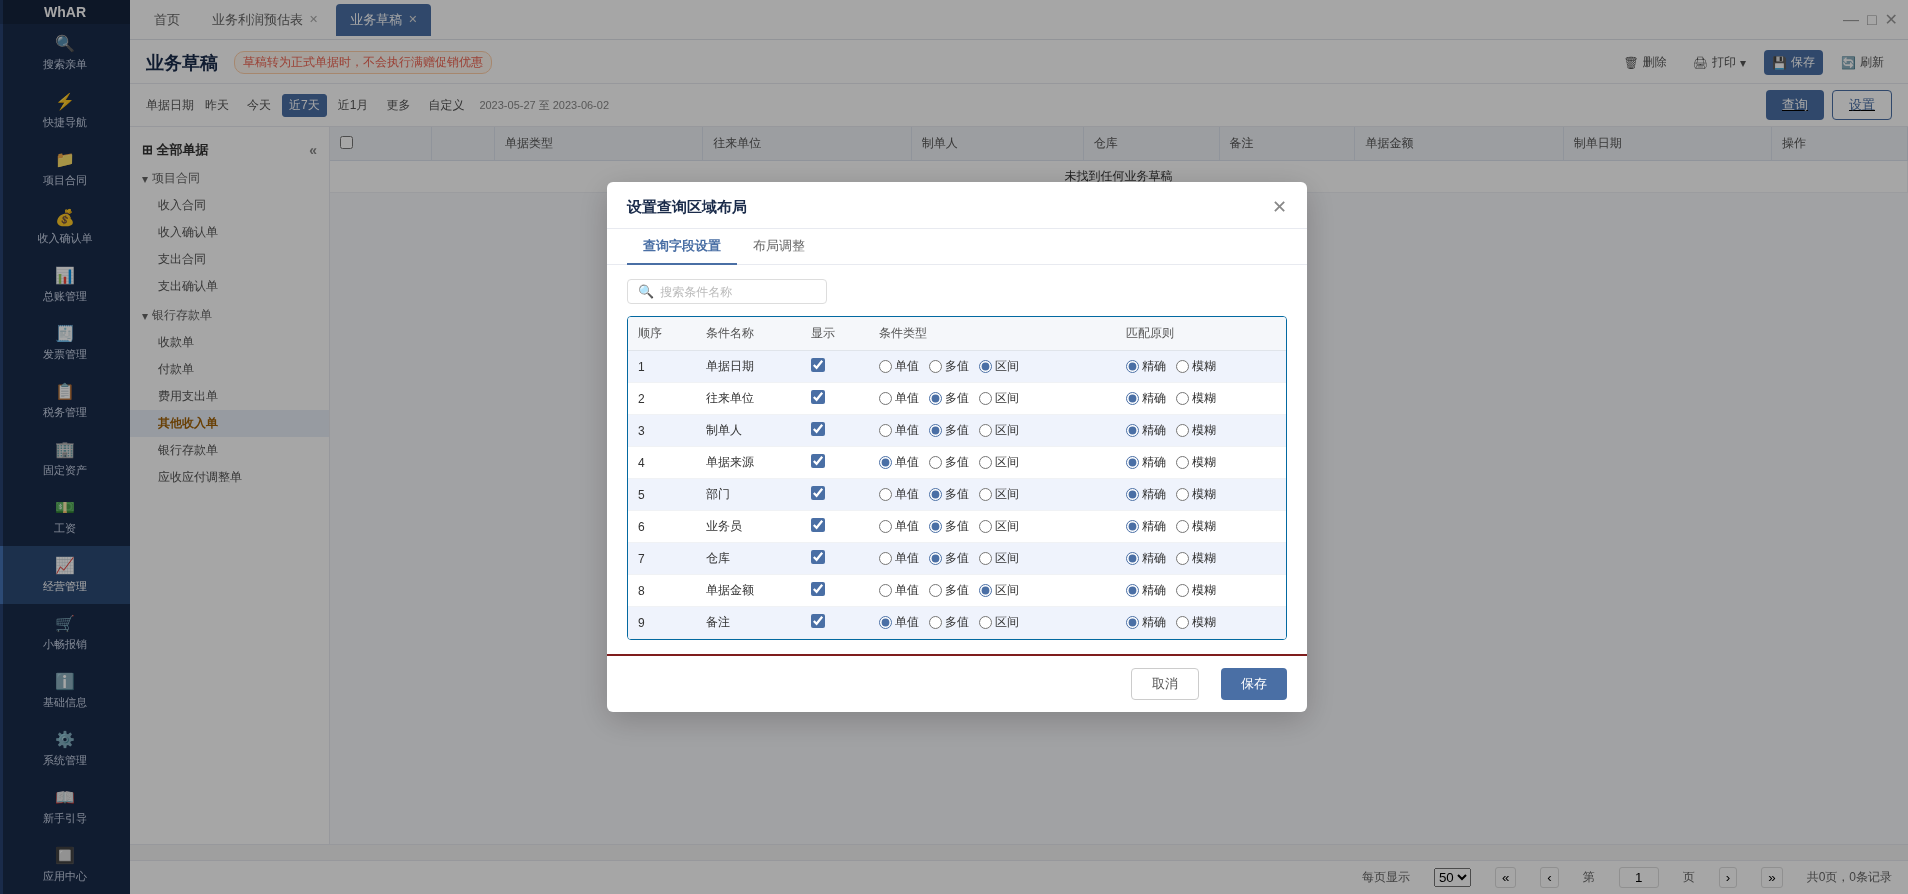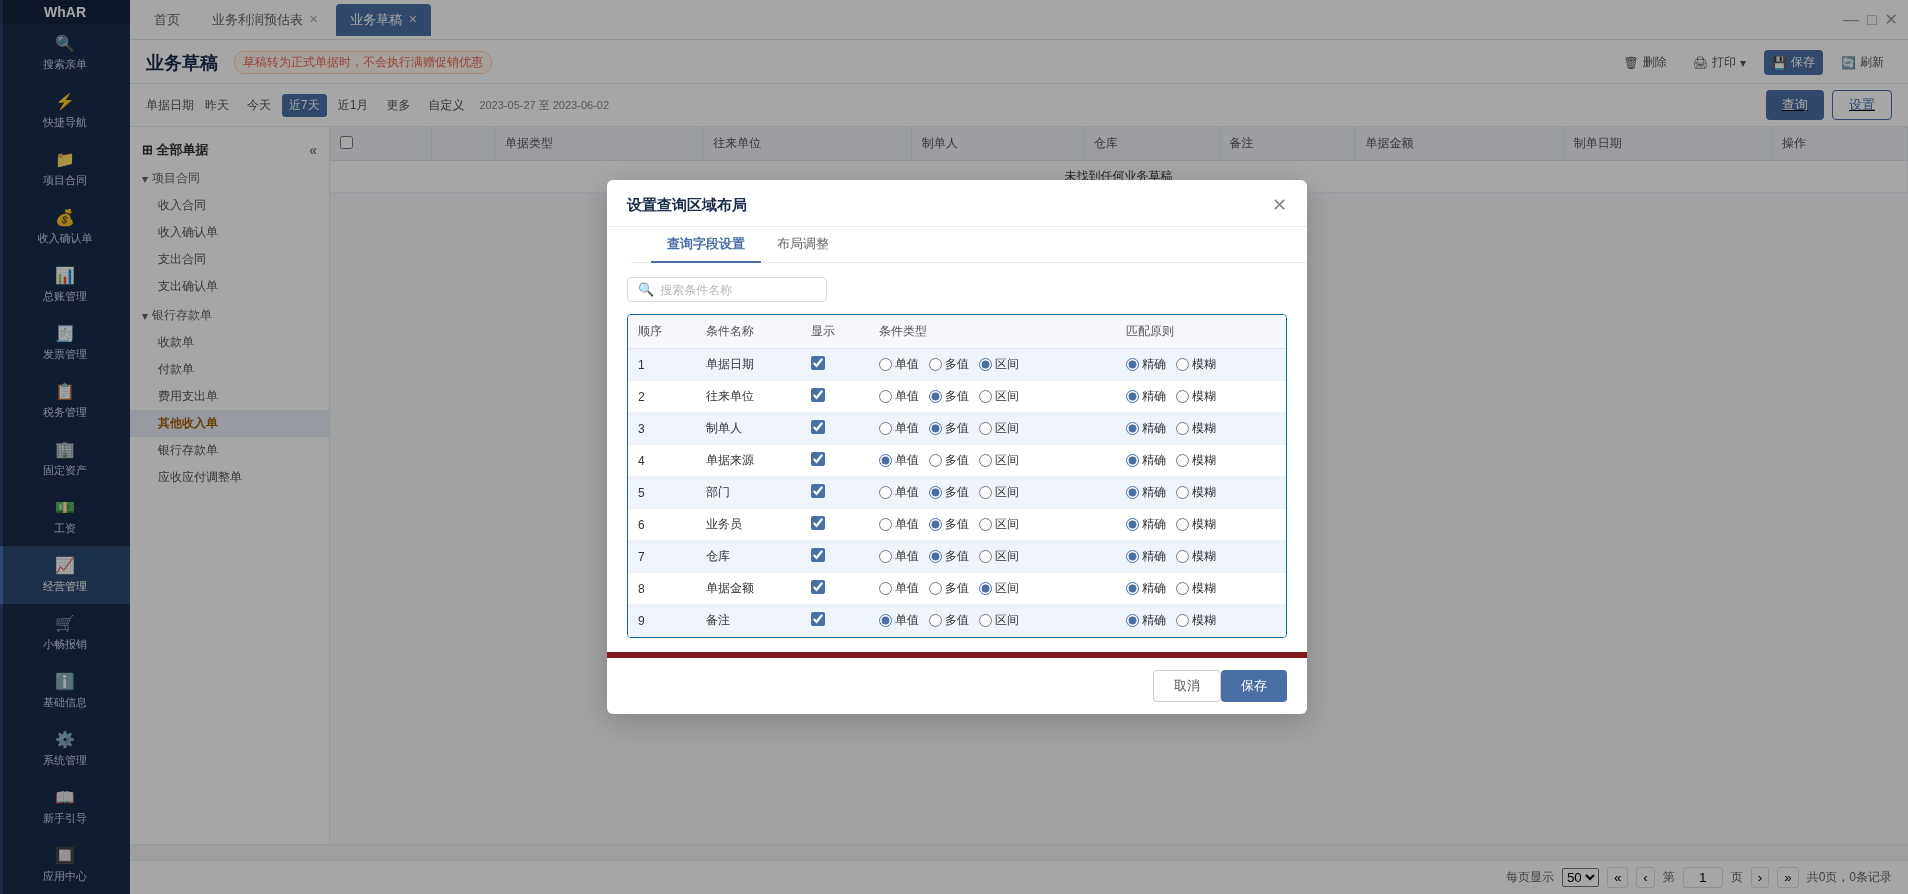--- a/index.html
+++ b/index.html
@@ -62,50 +62,50 @@
     
     .table-area { flex: 1; overflow: auto; background: #f8f9fc; }
 
     
     .data-table { width: 100%; border-collapse: collapse; background: white; }
     .data-table th { background: #f0f3f8; padding: 8px 10px; font-size: 12px; color: #555; border-bottom: 1px solid #dde3ef; border-right: 1px solid #dde3ef; white-space: nowrap; text-align: left; font-weight: normal; }
     .data-table td { padding: 7px 10px; font-size: 12px; color: #333; border-bottom: 1px solid #eef0f5; border-right: 1px solid #eef0f5; }
     .no-data { text-align: center; padding: 30px; color: #aaa; }
 
     
-    .page-footer { background: #fff; border-top: 1px solid #e8eaf0; padding: 6px 16px; display: flex; align-items: center; gap: 8px; font-size: 12px; color: #666; justify-content: flex-end; }
+    .page-footer { background: #fff; border-top: 1px solid #e8eaf0; padding: 6px 16px; display: flex; align-items: center; gap: 24px; font-size: 12px; color: #666; justify-content: flex-end; }
     .footer-nav-btn { padding: 2px 6px; border: 1px solid #ddd; border-radius: 3px; cursor: pointer; background: white; }
     .footer-input { width: 40px; border: 1px solid #ddd; border-radius: 3px; padding: 2px 4px; text-align: center; }
 
     
     .scroll-bar-area { height: 16px; background: #f5f5f5; border-top: 1px solid #e8eaf0; display: flex; align-items: center; overflow: hidden; }
 
     
     .modal-overlay { position: fixed; top: 0; left: 3px; width: 1908px; height: 894px; background: rgba(0,0,0,0.35); display: flex; align-items: center; justify-content: center; z-index: 1000; }
     .modal { background: white; border-radius: 6px; width: 700px; max-height: 620px; display: flex; flex-direction: column; box-shadow: 0 8px 32px rgba(0,0,0,0.2); }
     .modal-header { display: flex; align-items: center; justify-content: space-between; padding: 14px 20px 10px; border-bottom: 1px solid #e8eaf0; }
     .modal-title { font-size: 15px; font-weight: bold; color: #1a2b4a; }
     .modal-close { cursor: pointer; color: #888; font-size: 18px; }
-    .modal-tabs { display: flex; gap: 0; border-bottom: 1px solid #e8eaf0; padding: 0 20px; margin-left: 24px; }
+    .modal-tabs { display: flex; gap: 0; border-bottom: 1px solid #e8eaf0; padding: 0 20px; }
     .modal-tab { padding: 8px 16px; font-size: 13px; color: #666; cursor: pointer; border-bottom: 2px solid transparent; margin-bottom: -1px; }
     .modal-tab.active { color: #4a6fa5; border-bottom: 2px solid #4a6fa5; font-weight: bold; }
     .modal-body { padding: 14px 20px; flex: 1; overflow: hidden; display: flex; flex-direction: column; }
     .search-box { display: flex; align-items: center; border: 1px solid #ddd; border-radius: 4px; padding: 4px 10px; gap: 6px; margin-bottom: 12px; width: 200px; }
     .search-box input { border: none; outline: none; font-size: 12px; color: #333; width: 160px; }
     .search-box input::placeholder { color: #bbb; }
     .table-container { flex: 1; overflow-y: auto; border: 1px solid #0369a1; border-radius: 4px; }
     .config-table { width: 100%; border-collapse: collapse; }
     .config-table th { background: #f5f7fa; padding: 8px 10px; font-size: 12px; color: #555; border-bottom: 1px solid #e0e4ea; text-align: left; font-weight: normal; white-space: nowrap; position: sticky; top: 0; }
     .config-table td { padding: 7px 10px; font-size: 12px; color: #333; border-bottom: 1px solid #f0f2f5; vertical-align: middle; }
     .config-table tr.row-highlight { background: #eff3fc; }
     .radio-group { display: flex; align-items: center; gap: 10px; }
     .radio-item { display: flex; align-items: center; gap: 3px; cursor: pointer; white-space: nowrap; }
     .radio-item input[type="radio"] { accent-color: #4a6fa5; cursor: pointer; }
     .checkbox-item input[type="checkbox"] { accent-color: #4a6fa5; cursor: pointer; width: 14px; height: 14px; }
-    .modal-footer { display: flex; justify-content: flex-end; gap: 0; padding: 12px 20px; border-top: 6px solid #7f1d1d; }
+    .modal-footer { display: flex; justify-content: flex-end; gap: 22px; padding: 12px 20px; border-top: 2px solid #7f1d1d; }
     .btn-cancel { background: white; color: #555; border: 1px solid #ccc; padding: 6px 20px; border-radius: 4px; cursor: pointer; font-size: 13px; }
     .btn-confirm { background: #4a6fa5; color: white; border: none; padding: 6px 20px; border-radius: 4px; cursor: pointer; font-size: 13px; }
   </style>
 </head>
 <body>
 
 <div class="app-layout">
 
   <div class="sidebar">
     <div class="sidebar-logo">

